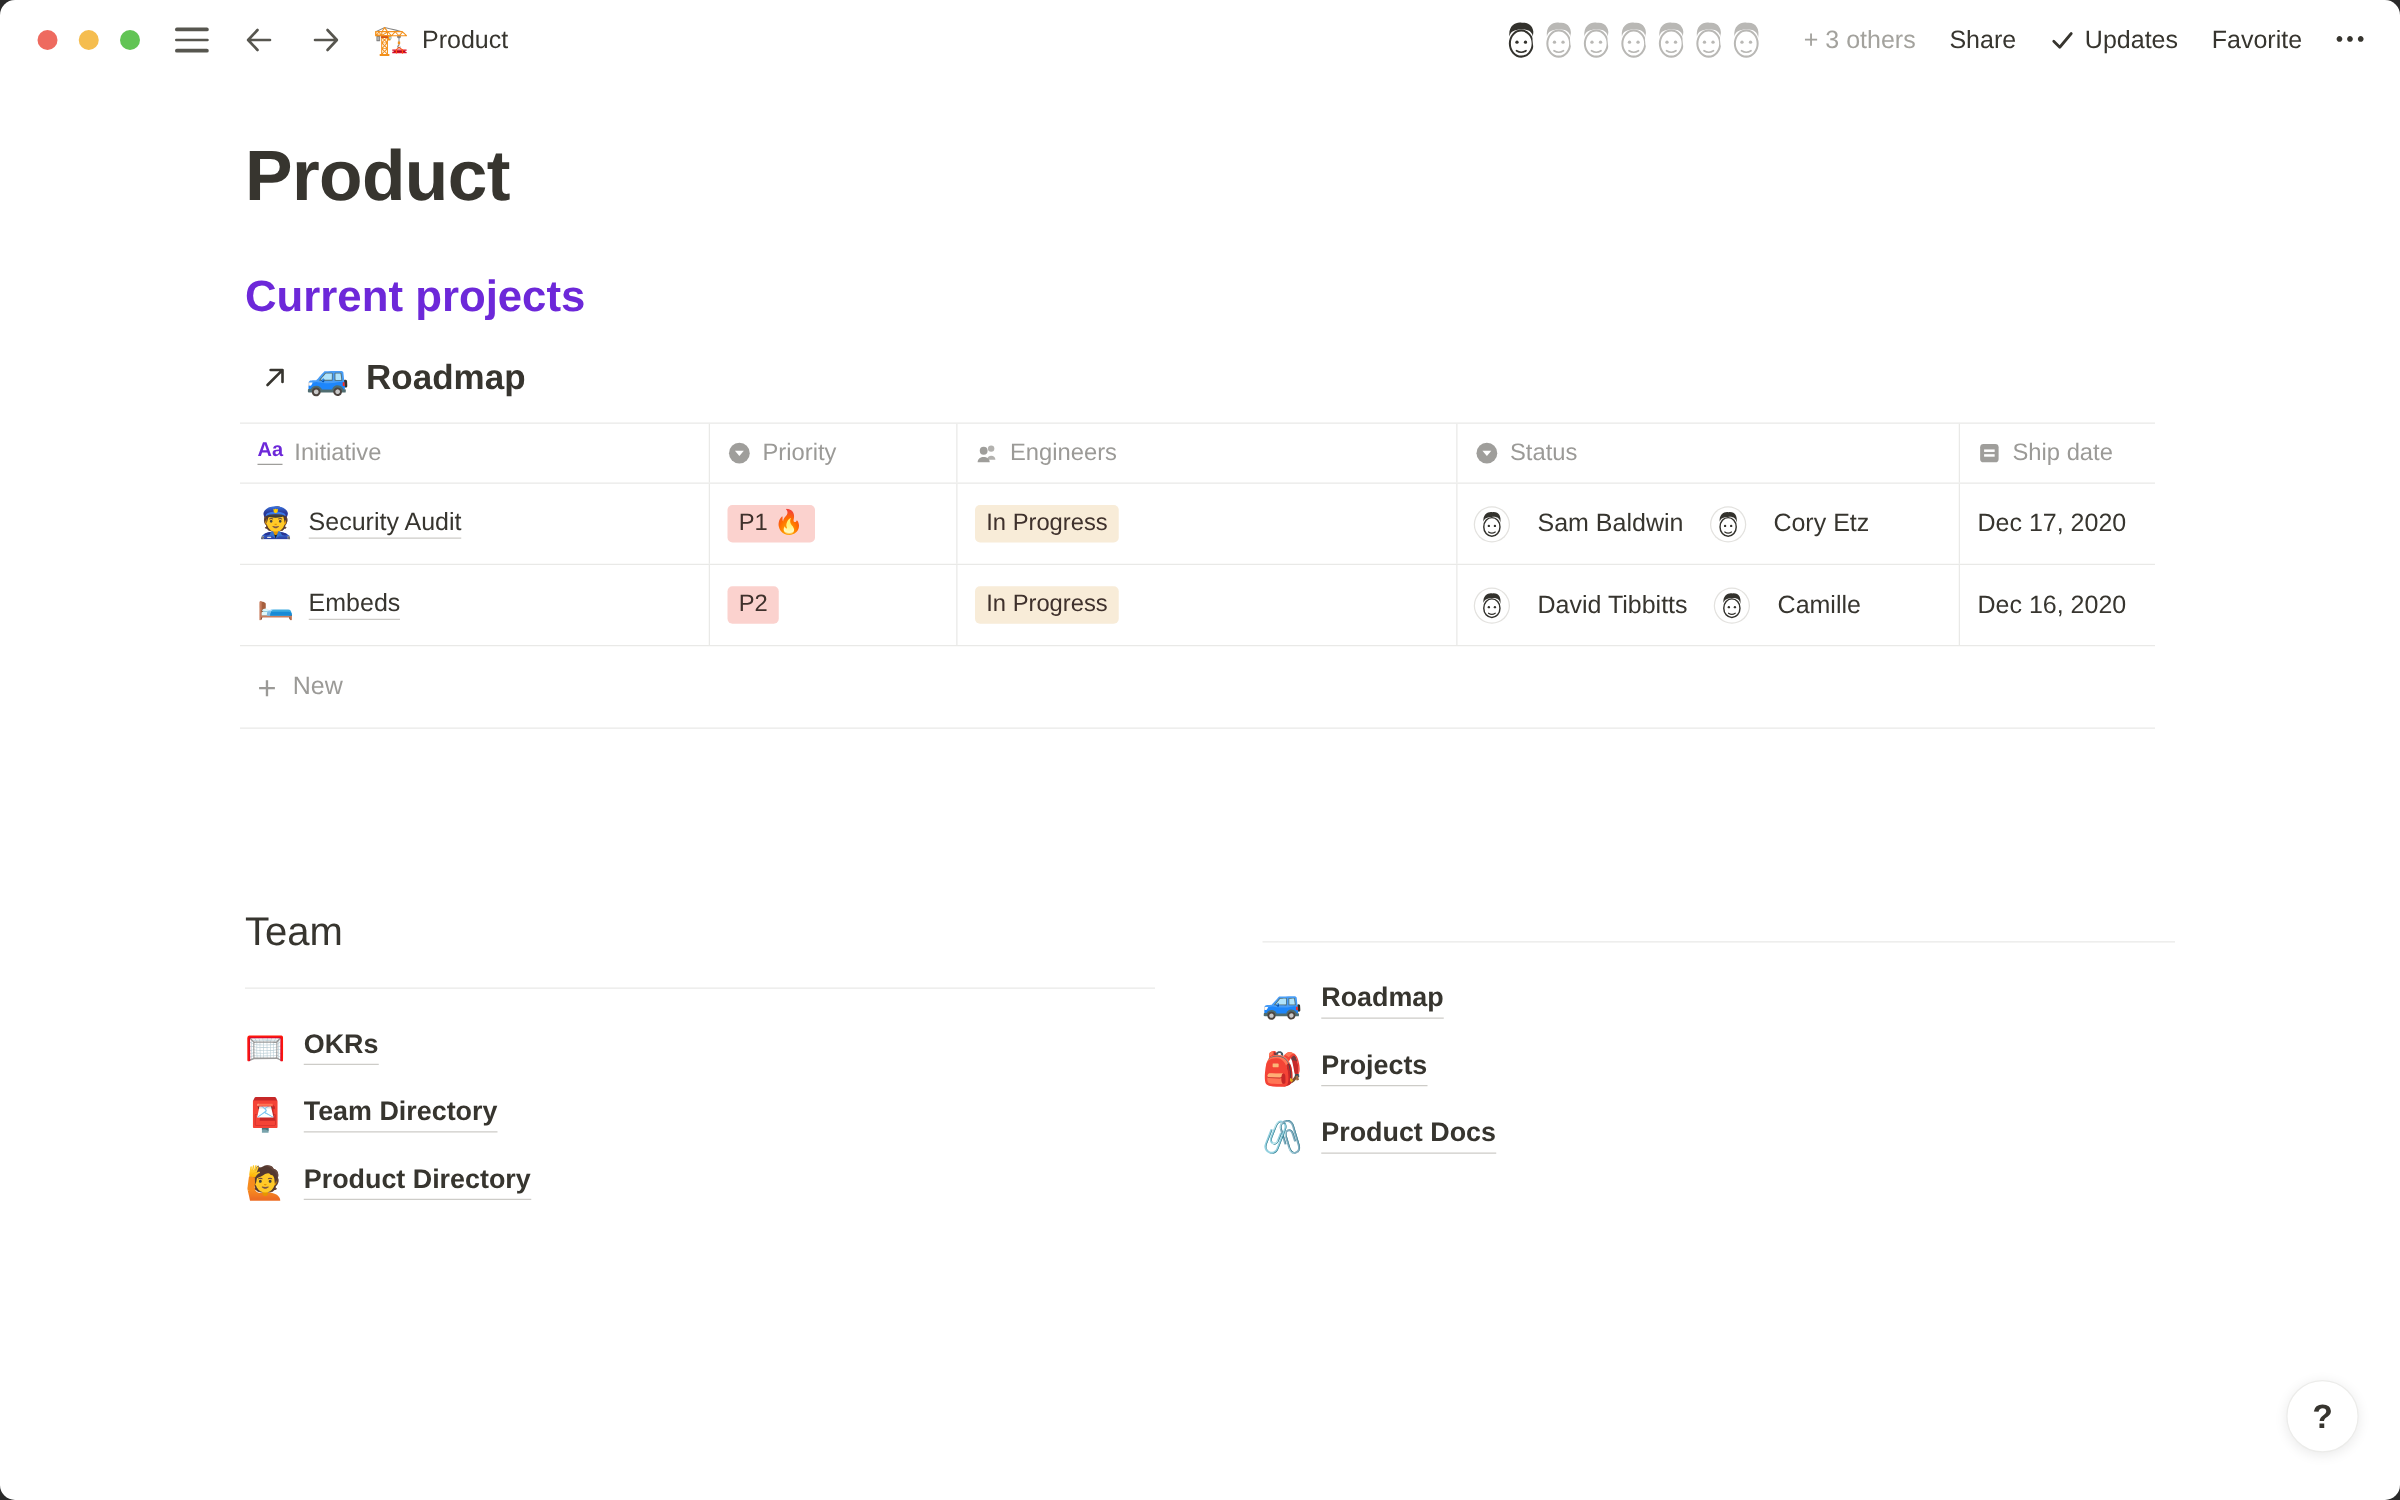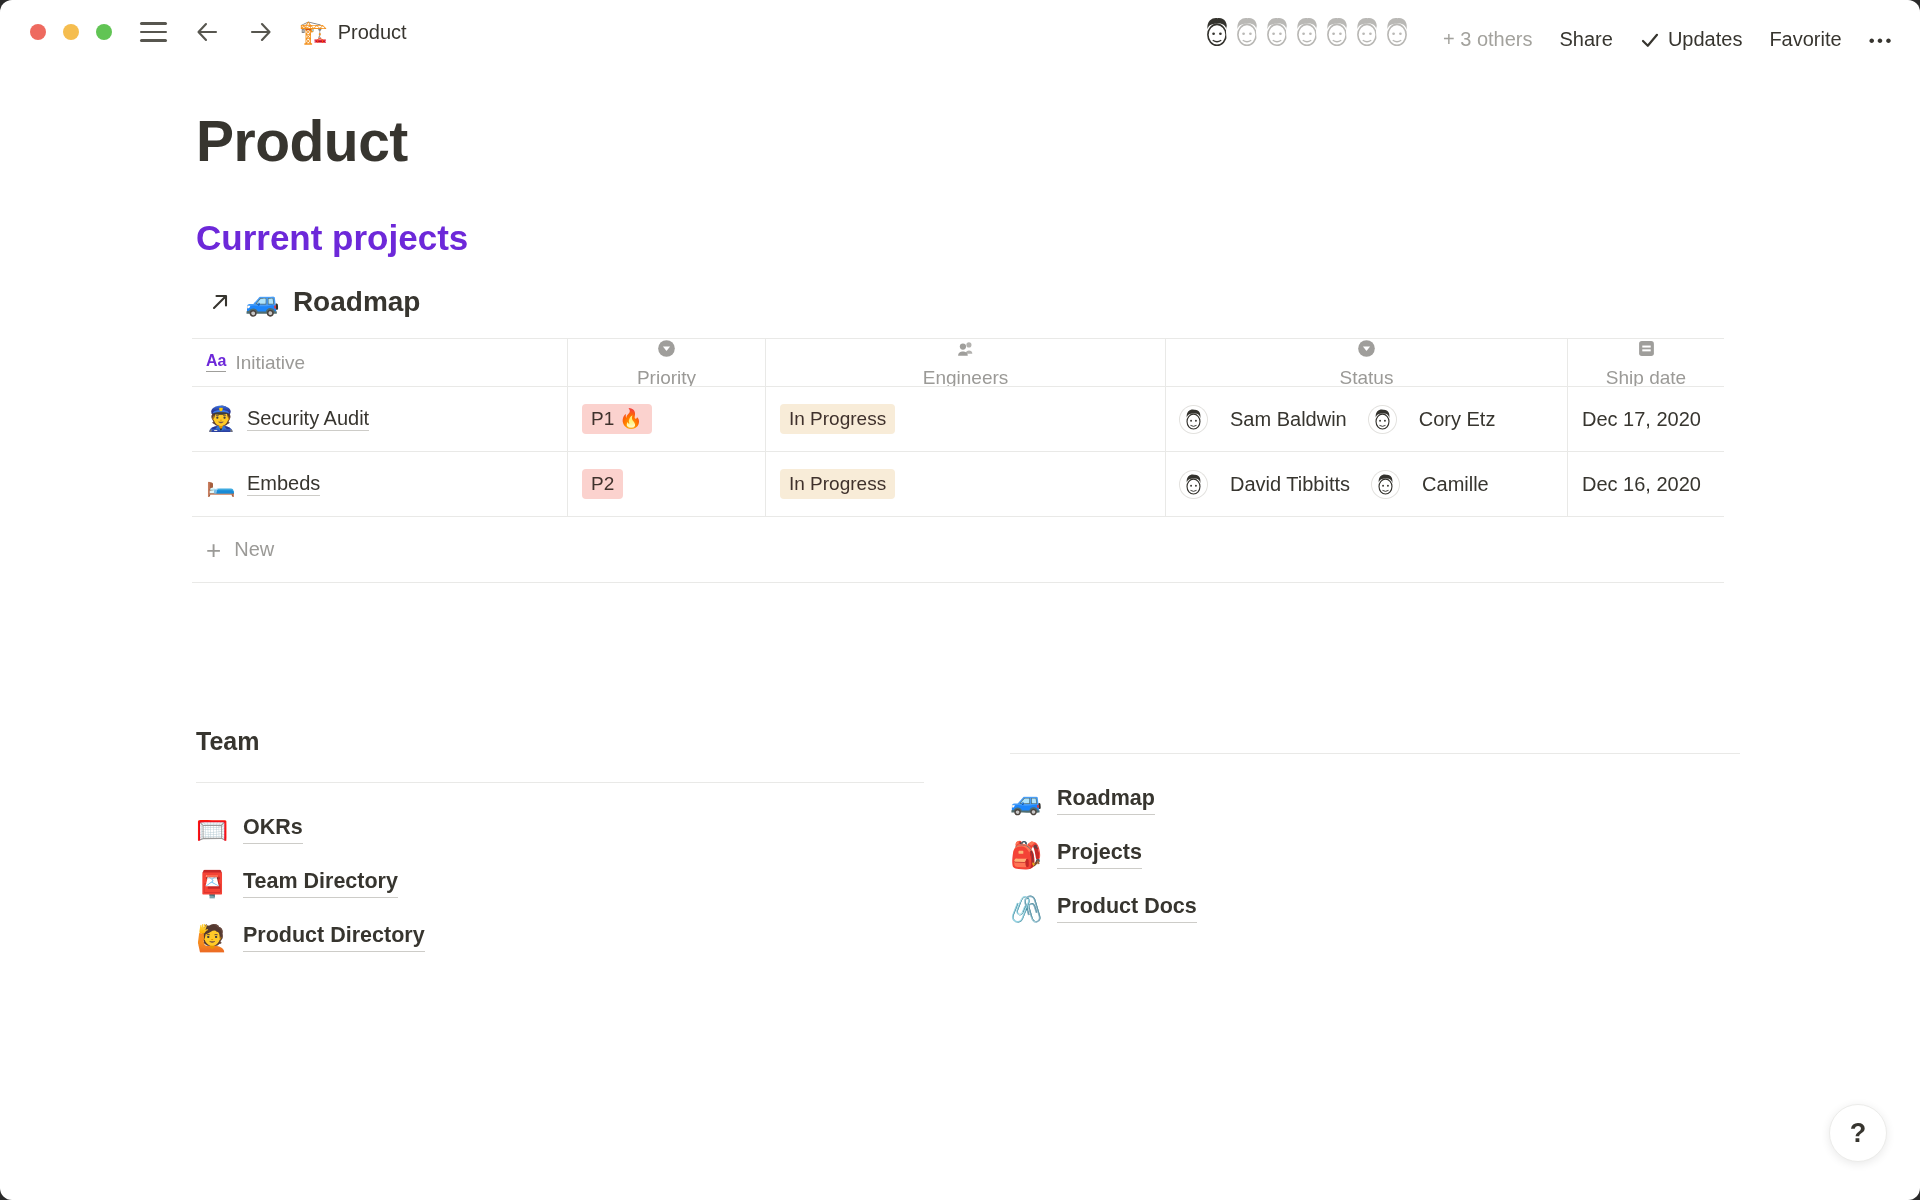--- a/index.html
+++ b/index.html
@@ -34,21 +34,21 @@
   .hamburger { margin-left: 28px; display: flex; flex-direction: column; gap: 5.5px; cursor: pointer; }
   .hamburger i { display: block; width: 27px; height: 2.7px; background: #57564f; border-radius: 2px; }
 
   .nav-arrow { margin-left: 26px; width: 28px; height: 28px; display: flex; align-items: center; justify-content: center; cursor: pointer; }
   .nav-arrow svg { width: 26px; height: 26px; }
 
   .breadcrumb { margin-left: 24px; display: flex; align-items: center; gap: 10px; cursor: pointer; }
   .breadcrumb .emoji { font-size: 23px; line-height: 1; }
   .breadcrumb .label { font-size: 20px; color: #37352f; }
 
-  .tb-right { margin-left: auto; display: flex; align-items: flex-end; gap: 27px; }
+  .tb-right { margin-left: auto; display: flex; align-items: center; gap: 27px; }
 
   .avatar-stack { display: flex; align-items: center; }
   .avatar {
     width: 38px; height: 38px; border-radius: 50%;
     background: #fff; box-shadow: 0 0 0 2px #fff;
   }
   .avatar + .avatar { margin-left: -8px; }
   .ink-dark { color: #33322d; }
   .ink-light { color: #b9b8b5; }
 
@@ -90,21 +90,21 @@
   .dbtable { margin-top: 20px; margin-left: -4px; border-top: 1px solid #e9e9e7; width: calc(100% - 192px); }
   .tgrid { display: grid; grid-template-columns: 375px 198px 400px 402px 1fr; }
   .thead { height: 48px; border-bottom: 1px solid #e9e9e7; }
   .hcell {
     display: flex; align-items: center; gap: 9px;
     padding: 0 14px;
     color: #9b9a97; font-size: 19px;
     cursor: pointer;
     overflow: hidden; white-space: nowrap;
   }
-  .hcell + .hcell { border-left: 1px solid #e9e9e7; flex-direction: column; }
+  .hcell + .hcell { border-left: 1px solid #e9e9e7; }
   .hicon { width: 19px; height: 19px; flex: 0 0 auto; }
   .aa-glyph {
     font-size: 16px; font-weight: 600; color: #6d28d9;
     border-bottom: 1.6px solid #9f9e9b; line-height: 1.05; padding-bottom: 1px;
   }
 
   .trow { height: 65px; border-bottom: 1px solid #e9e9e7; }
   .cell {
     display: flex; align-items: center;
     padding: 0 14px;
@@ -139,21 +139,21 @@
     display: flex; align-items: center; gap: 13px;
     padding: 0 14px;
     color: #9b9a97; font-size: 20px;
     border-bottom: 1px solid #e9e9e7;
     cursor: pointer;
   }
   .new-row .plus { font-size: 26px; font-weight: 300; color: #9b9a97; line-height: 1; }
 
   
   .two-col { display: flex; margin-top: 144px; }
-  .linkcol h3 { font-size: 25px; font-weight: 700; color: #37352f; }
+  .linkcol h3 { font-size: 32px; font-weight: 400; color: #37352f; }
   .col-team { width: 728px; }
   .col-work { width: 730px; margin-left: 86px; }
   .divider { height: 1px; background: #e9e9e7; margin-top: 26px; margin-bottom: 32px; }
   .link-item { display: flex; align-items: center; gap: 15px; margin-bottom: 25px; cursor: pointer; width: fit-content; }
   .link-item .emoji { font-size: 26px; line-height: 1; width: 32px; }
   .link-item .label {
     font-size: 21.5px; font-weight: 600; color: #37352f;
     border-bottom: 1.5px solid #cdccc8; padding-bottom: 3px;
   }
 

